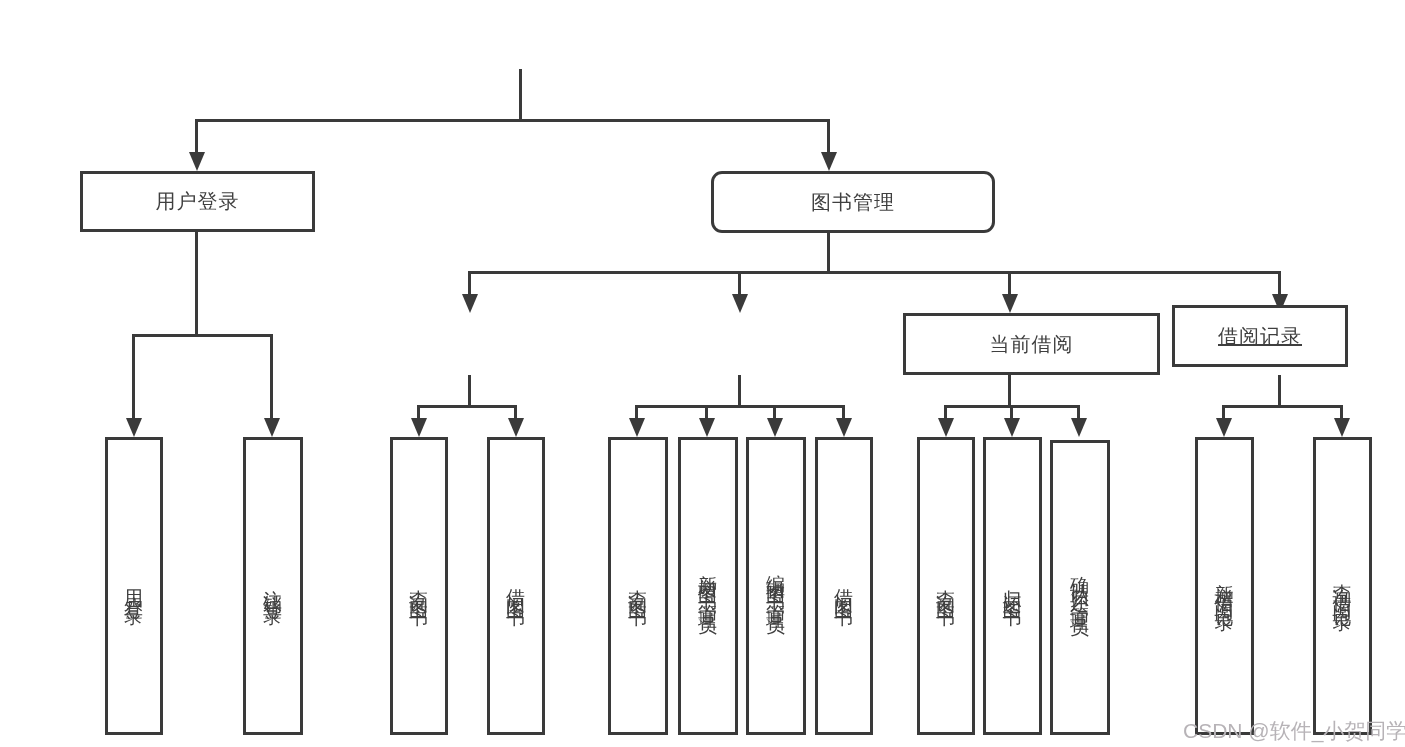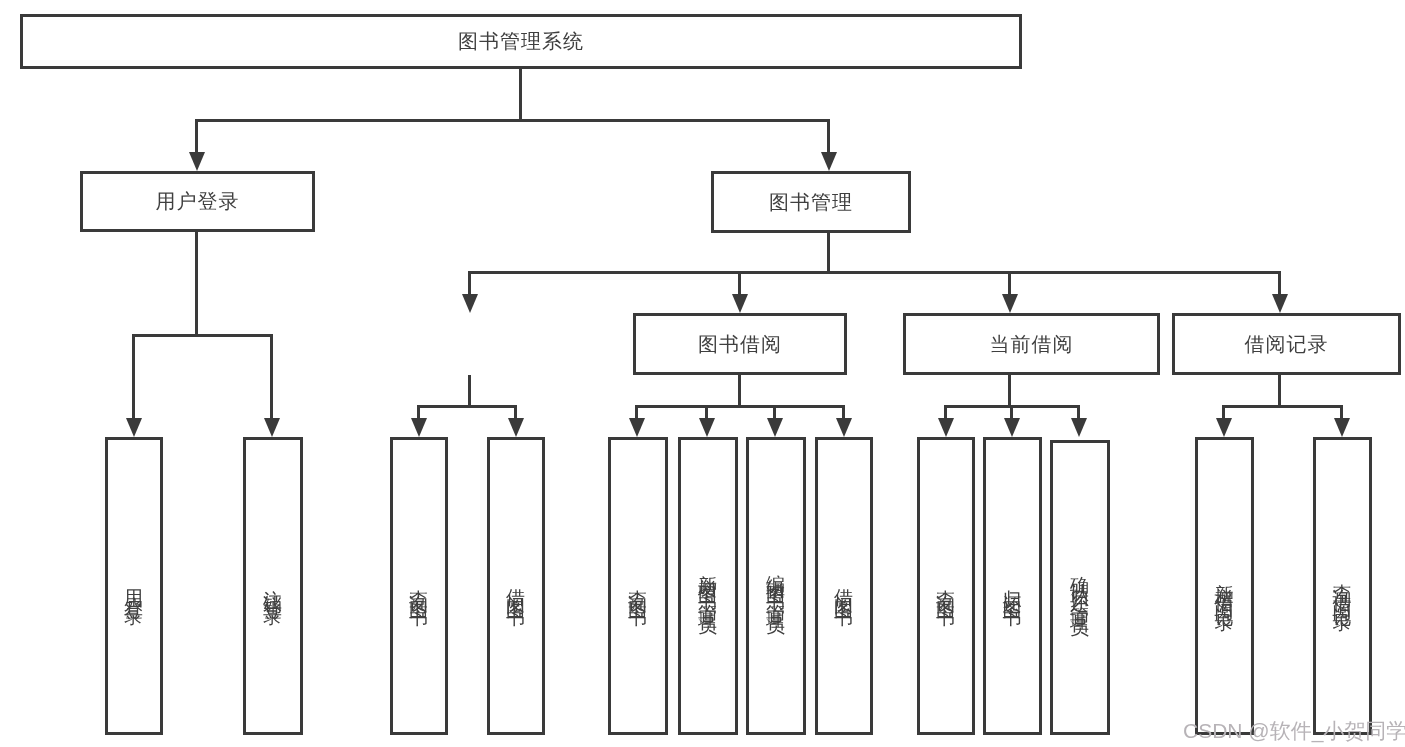--- a/index.html
+++ b/index.html
@@ -57,35 +57,32 @@
     color:var(--wm);
     white-space:nowrap;
     z-index:5;
   }
 </style>
 </head>
 <body>
 
 <div class="canvas">
 
-  <div class="node" style="left:20px;top:14px;width:1002px;height:55px;">
-    <span>图书管理系统</span>
-  </div>
 
   <div class="vline" style="left:519px;top:69px;height:52px;"></div>
   <div class="hline" style="left:195px;top:119px;width:635px;"></div>
   <div class="vline" style="left:195px;top:119px;height:33px;"></div>
   <div class="arrow" style="left:189px;top:152px;"></div>
   <div class="vline" style="left:827px;top:119px;height:33px;"></div>
   <div class="arrow" style="left:821px;top:152px;"></div>
 
   <div class="node" style="left:80px;top:171px;width:235px;height:61px;">
     <span>用户登录</span>
   </div>
-  <div class="node" style="left:711px;top:171px;width:200px;height:62px;">
+  <div class="node" style="left:711px;top:171px;width:284px;height:62px;border-radius:11px;">
     <span>图书管理</span>
   </div>
 
   <div class="vline" style="left:195px;top:232px;height:104px;"></div>
   <div class="hline" style="left:132px;top:334px;width:141px;"></div>
   <div class="vline" style="left:132px;top:334px;height:84px;"></div>
   <div class="arrow" style="left:126px;top:418px;"></div>
   <div class="vline" style="left:270px;top:334px;height:84px;"></div>
   <div class="arrow" style="left:264px;top:418px;"></div>
 
@@ -93,27 +90,24 @@
   <div class="hline" style="left:468px;top:271px;width:813px;"></div>
   <div class="vline" style="left:468px;top:271px;height:23px;"></div>
   <div class="arrow" style="left:462px;top:294px;"></div>
   <div class="vline" style="left:738px;top:271px;height:23px;"></div>
   <div class="arrow" style="left:732px;top:294px;"></div>
   <div class="vline" style="left:1008px;top:271px;height:23px;"></div>
   <div class="arrow" style="left:1002px;top:294px;"></div>
   <div class="vline" style="left:1278px;top:271px;height:23px;"></div>
   <div class="arrow" style="left:1272px;top:294px;"></div>
 
-  <div class="node" style="left:633px;top:313px;width:214px;height:62px;">
-    <span>图书借阅</span>
-  </div>
   <div class="node" style="left:903px;top:313px;width:257px;height:62px;">
     <span>当前借阅</span>
   </div>
-  <div class="node" style="left:1172px;top:313px;width:229px;height:62px;">
+  <div class="node" style="left:1172px;top:305px;width:176px;height:62px;text-decoration:underline;">
     <span>借阅记录</span>
   </div>
 
   <div class="vline" style="left:468px;top:375px;height:32px;"></div>
   <div class="hline" style="left:417px;top:405px;width:100px;"></div>
   <div class="vline" style="left:417px;top:405px;height:13px;"></div>
   <div class="arrow" style="left:411px;top:418px;"></div>
   <div class="vline" style="left:514px;top:405px;height:13px;"></div>
   <div class="arrow" style="left:508px;top:418px;"></div>
 

